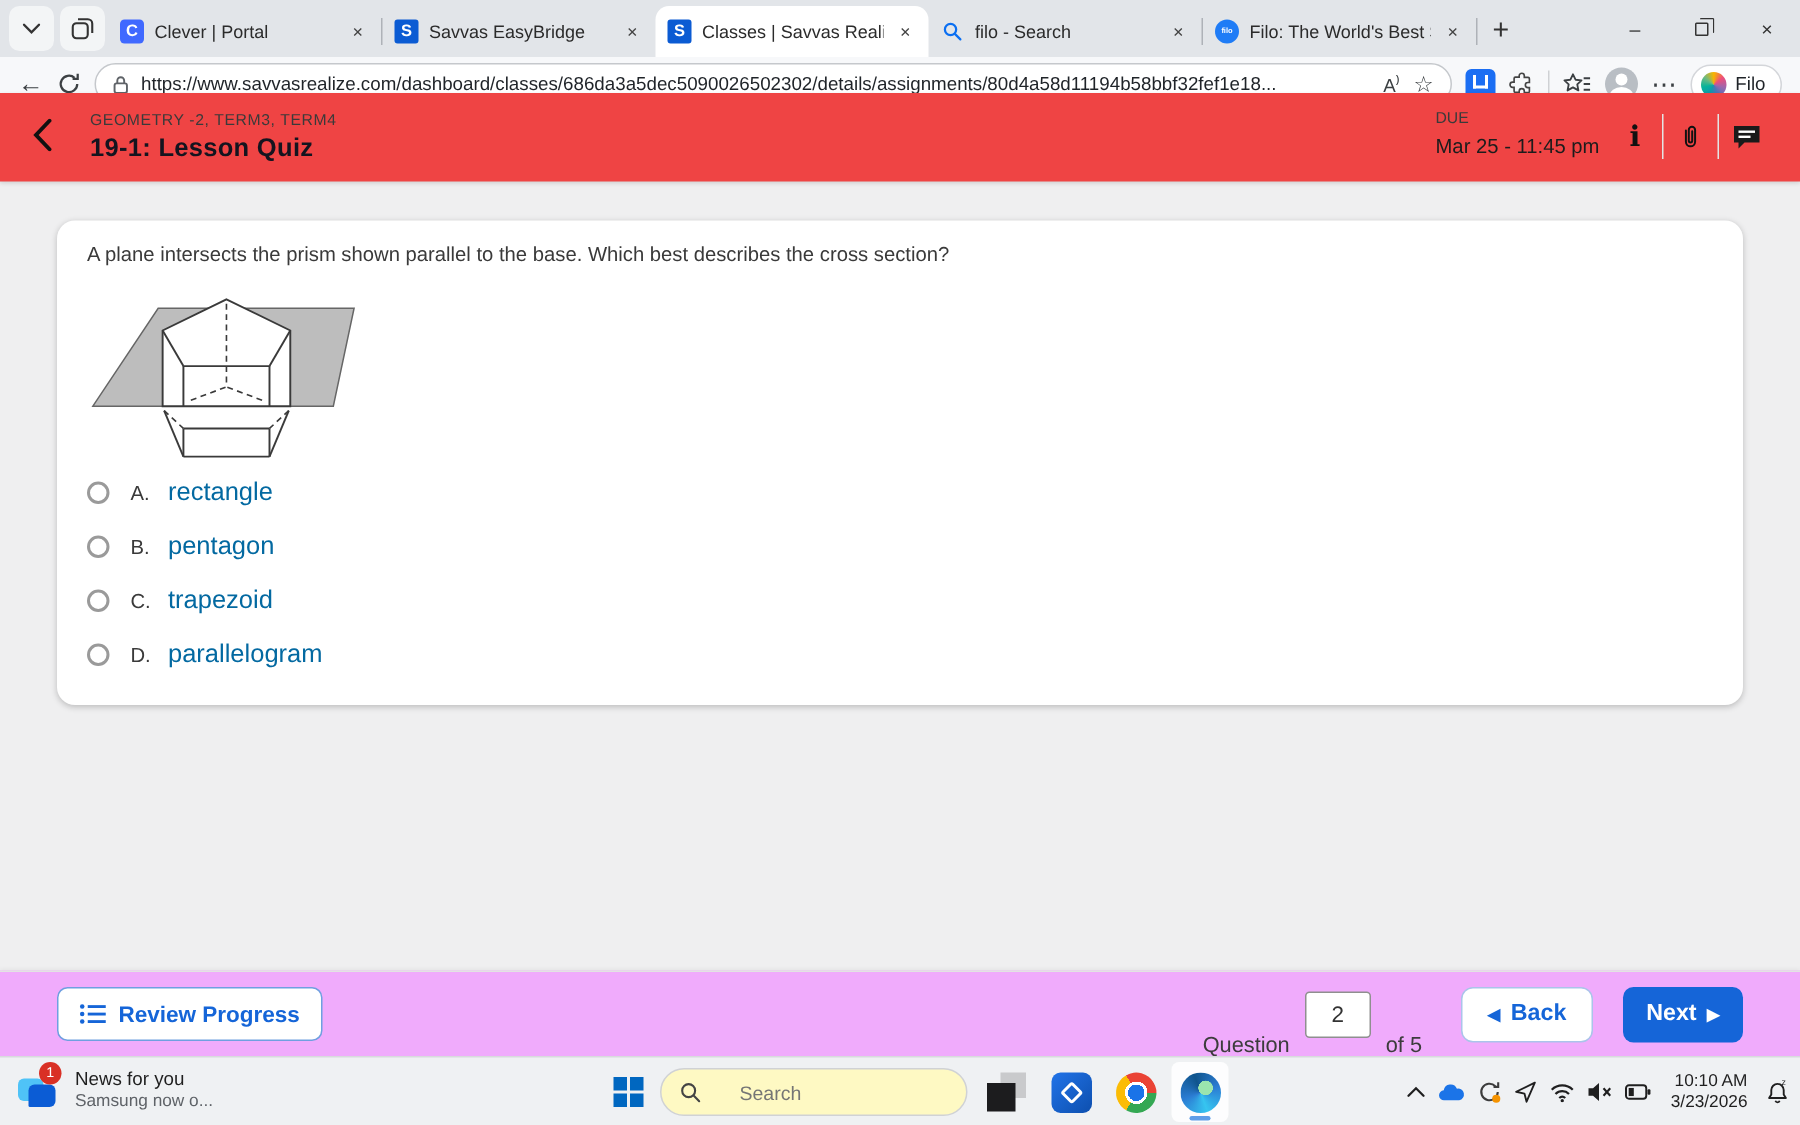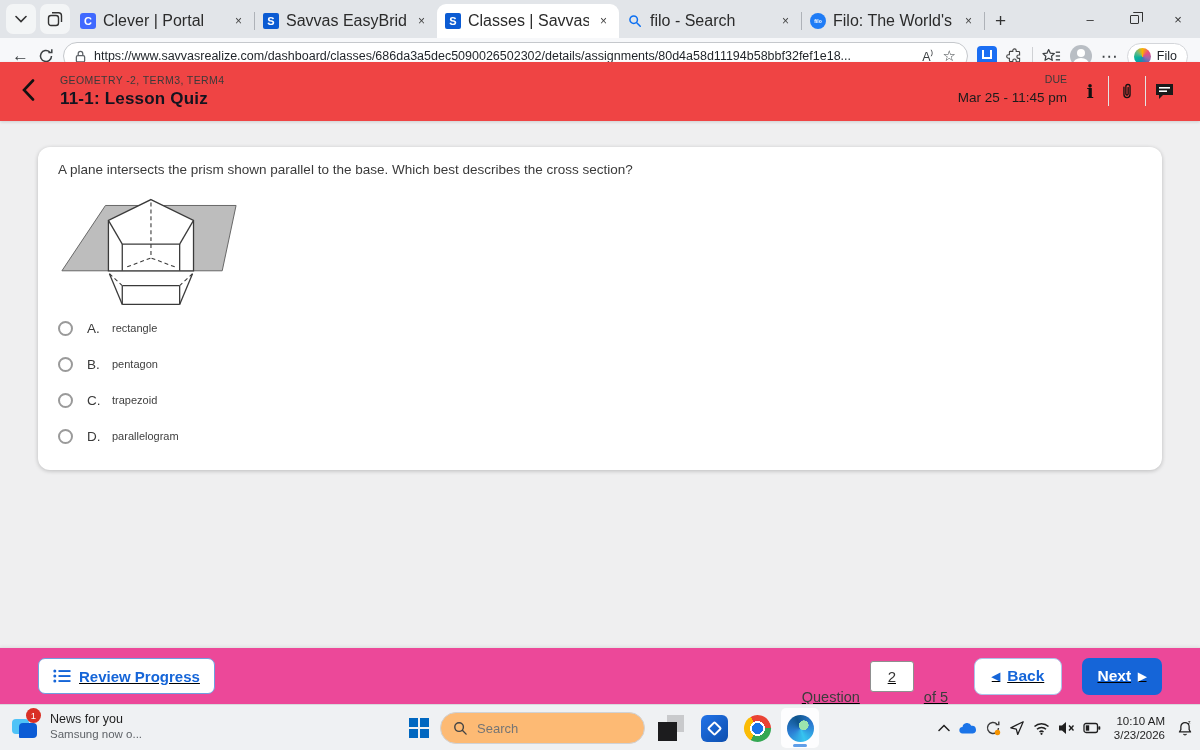--- a/index.html
+++ b/index.html
@@ -5,21 +5,21 @@
   * { margin:0; padding:0; box-sizing:border-box; }
   html,body { width:1200px; height:750px; font-family:"Liberation Sans", sans-serif; }
   .screen { position:relative; width:1200px; height:750px; background:#efeff0; overflow:hidden; }
 
   
   .tabstrip { position:absolute; top:0; left:0; right:0; height:38px; background:#e2e5e9; display:flex; align-items:flex-end; }
   .ts-btn { width:30px; height:30px; margin:0 2px 4px 6px; border-radius:7px; background:rgba(255,255,255,.6); display:flex; align-items:center; justify-content:center; }
   .ts-btn.second { margin-left:2px; }
   .tab { position:relative; width:182px; height:34px; display:flex; align-items:center; padding:0 8px; gap:7px; color:#2b2b2b; }
   .tab.active { background:#fff; border-radius:9px 9px 0 0; }
-  .tab .lbl { flex:1; font-size:16px; white-space:nowrap; overflow:hidden; }
+  .tab .lbl { flex:1; font-size:12px; white-space:nowrap; overflow:hidden; }
   .tab .x { font-size:12px; color:#444; padding:2px 4px; border-radius:4px; }
   .tab-sep { width:1px; height:18px; background:#aeb2b8; margin-bottom:8px; }
   .fav { width:16px; height:16px; flex:0 0 16px; display:flex; align-items:center; justify-content:center; }
   .fav-clever { background:#4069ff; border-radius:3px; color:#fff; font-size:11px; font-weight:bold; }
   .fav-savvas { background:#0b5bd3; border-radius:2px; color:#fff; font-size:11px; font-weight:bold; }
   .fav-filo { background:#1f7cf6; border-radius:50%; color:#fff; font-size:5px; font-weight:bold; }
   .newtab { font-size:19px; color:#333; margin:0 0 6px 10px; }
   .wincontrols { margin-left:auto; display:flex; height:38px; }
   .winbtn { width:44px; height:38px; display:flex; align-items:center; justify-content:center; font-size:13px; color:#333; }
   .restore-box { width:9px; height:9px; border:1.2px solid #333; border-radius:1px; position:relative; }
@@ -38,60 +38,60 @@
   .avatar:before { content:""; position:absolute; left:7px; top:4px; width:8px; height:8px; border-radius:50%; background:#fff; }
   .avatar:after { content:""; position:absolute; left:3px; top:13px; width:16px; height:12px; border-radius:50%; background:#fff; }
   .chatbtn { height:27px; border:1px solid #d4d6da; background:#fff; border-radius:14px; display:flex; align-items:center; gap:6px; padding:0 10px 0 6px; font-size:12.5px; color:#1f2328; }
   .copilot { width:17px; height:17px; border-radius:50%; background:conic-gradient(from 0deg,#f8b500,#ef4e7b,#a166ab,#5073b8,#1098ad,#07b39b,#6dba82,#f8b500); }
 
   
   .appheader { position:absolute; top:62px; left:0; right:0; height:59px; background:#ef4444; box-shadow:0 1px 3px rgba(0,0,0,.14); }
   .hdr-back { position:absolute; left:22px; top:17px; }
   .hdr-course { position:absolute; left:60px; top:12px; font-size:10.5px; letter-spacing:.4px; color:#3a3a3a; }
   .hdr-title { position:absolute; left:60px; top:27px; font-size:17px; font-weight:bold; color:#14141f; letter-spacing:.2px; }
-  .hdr-due { position:absolute; right:133px; top:11px; text-align:right; width:110px; }
+  .hdr-due { position:absolute; right:133px; top:11px; text-align:left; width:110px; }
   .hdr-due .due-l { font-size:10.5px; color:#3a3a3a; }
   .hdr-due .due-v { font-size:13.5px; color:#1c1c1c; margin-top:5px; }
   .hdr-icons { position:absolute; right:18px; top:11px; display:flex; align-items:center; height:36px; }
   .hdr-ic { width:36px; display:flex; align-items:center; justify-content:center; }
   .hdr-div { width:1px; height:30px; background:#e4e4e4; }
   .info-i { font-family:"DejaVu Serif", serif; font-weight:bold; font-size:19px; color:#111; }
 
   
   .card { position:absolute; top:147px; left:38px; right:38px; height:323px; background:#fff; box-shadow:0 1px 4px rgba(0,0,0,.22); border-radius:12px; }
   .q-text { position:absolute; left:20px; top:15px; font-size:13.5px; color:#3a3a3a; }
   .figure { position:absolute; left:16px; top:44px; }
   .opt { position:absolute; left:0; height:26px; display:flex; align-items:center; }
   .opt .radio { position:absolute; left:20px; width:15px; height:15px; border:2px solid #9a9a9a; border-radius:50%; background:#fff; }
   .opt .letter { position:absolute; left:49px; font-size:13.5px; color:#3a3a3a; }
-  .opt .word { position:absolute; left:74px; font-size:11px; color:#404040;text-align:right; }
-
-  
-  .quizfooter { position:absolute; top:647px; left:0; right:0; height:57px; background:#ec4899; border-top:1px solid #e3e3e3; box-shadow:0 -1px 3px rgba(0,0,0,.05); display:flex; align-items:center; padding:0 38px;text-decoration:underline; }
+  .opt .word { position:absolute; left:74px; font-size:17px; color:#0369a1;text-align:right; }
+
+  
+  .quizfooter { position:absolute; top:647px; left:0; right:0; height:57px; background:#f0abfc; border-top:1px solid #e3e3e3; box-shadow:0 -1px 3px rgba(0,0,0,.05); display:flex; align-items:center; padding:0 38px; }
   .btn-review { height:36px; border:1.5px solid #6f9fe0; border-radius:7px; background:#fff; color:#1565d8; font-size:15px; font-weight:bold; display:flex; align-items:center; gap:8px; padding:0 14px; }
   .f-right { margin-left:auto; display:flex; align-items:center; gap:10px; }
   .q-label, .of-label { font-size:14.5px; color:#3c3c3c;margin-top:42px; }
   .q-input { width:44px; height:31px; border:1px solid #8f8f8f; border-radius:3px; text-align:center; font-size:15px; color:#333; font-family:"Liberation Sans", sans-serif; }
   .btn-back { height:37px; min-width:88px; border:1.5px solid #aac4ea; border-radius:8px; background:#fff; color:#1565d8; font-size:15.5px; font-weight:bold; display:flex; align-items:center; justify-content:center; gap:7px; padding:0 14px; margin-left:16px; }
   .btn-next { height:37px; min-width:80px; border:none; border-radius:7px; background:#1565d8; color:#fff; font-size:15.5px; font-weight:bold; display:flex; align-items:center; justify-content:center; gap:7px; padding:0 14px; margin-left:10px; }
   .tri { font-size:11px; }
 
   
   .taskbar { position:absolute; top:704px; left:0; right:0; height:46px; background:#eff1f3; border-top:1px solid #d8dadd; }
   .widgets { position:absolute; left:10px; top:5px; display:flex; gap:8px; align-items:center; }
   .wicon { position:relative; width:32px; height:32px; }
   .wsq1 { position:absolute; left:2px; top:9px; width:17px; height:15px; background:#4fc3f7; border-radius:4px 4px 1px 4px; }
   .wsq2 { position:absolute; left:9px; top:13px; width:18px; height:15px; background:#0b5cd5; border-radius:4px 4px 4px 1px; }
   .wbadge { position:absolute; right:1px; top:-2px; width:15px; height:15px; border-radius:50%; background:#d93025; color:#fff; font-size:9.5px; display:flex; align-items:center; justify-content:center; }
   .wtext .t1 { font-size:12.5px; color:#1f1f1f; }
   .wtext .t2 { font-size:11.5px; color:#5f6368; margin-top:2px; }
   .startbtn { position:absolute; left:402px; top:7px; width:34px; height:32px; display:flex; align-items:center; justify-content:center; }
   .winlogo { width:20px; height:20px; display:grid; grid-template-columns:9px 9px; grid-template-rows:9px 9px; gap:2px; }
   .winlogo div { background:#0067c0; }
-  .searchpill { position:absolute; left:440px; top:7px; width:205px; height:32px; background:#fdba74; border:1px solid #d0d2d5; border-radius:16px; display:flex; align-items:center; padding:0 12px; gap:9px; }
+  .searchpill { position:absolute; left:440px; top:7px; width:205px; height:32px; background:#fef9c3; border:1px solid #d0d2d5; border-radius:16px; display:flex; align-items:center; padding:0 12px; gap:25px; }
   .searchpill input { border:none; outline:none; background:transparent; font-size:13px; color:#5f6368; width:130px; font-family:"Liberation Sans", sans-serif; }
   .tb-apps { position:absolute; left:652px; top:3px; display:flex; gap:5px; }
   .appbtn { width:38px; height:40px; display:flex; align-items:center; justify-content:center; position:relative; }
   .appbtn.active { background:rgba(255,255,255,.85); border-radius:5px; }
   .appbtn.active:after { content:""; position:absolute; bottom:1px; left:12px; width:14px; height:3px; border-radius:2px; background:#5f9ee8; }
   .darkicon { position:relative; width:26px; height:26px; }
   .darkicon .b { position:absolute; right:0; top:0; width:17px; height:17px; background:#c9cacc; }
   .darkicon .f { position:absolute; left:0; bottom:0; width:19px; height:19px; background:#1c1c1e; }
   .blueapp { width:27px; height:27px; border-radius:6px; background:linear-gradient(135deg,#2173e8,#0d4fae); display:flex; align-items:center; justify-content:center; }
   .blueapp .d { width:11px; height:11px; border:2px solid #fff; transform:rotate(45deg); border-radius:2px; }
@@ -212,21 +212,21 @@
     </span>
   </div>
 
   <div class="appheader">
     <span class="hdr-back">
       <svg width="13" height="22" viewBox="0 0 13 22">
           <path d="M11,1.5 L2,11 L11,20.5" fill="none" stroke="#111" stroke-width="2.6" stroke-linecap="round"></path>
         </svg>
     </span>
     <div class="hdr-course">GEOMETRY -2, TERM3, TERM4</div>
-    <div class="hdr-title">11-1: Lesson Quiz</div>
+    <div class="hdr-title">19-1: Lesson Quiz</div>
     <div class="hdr-due">
       <div class="due-l">DUE</div>
       <div class="due-v">Mar 25 - 11:45 pm</div>
     </div>
     <div class="hdr-icons">
       <span class="hdr-ic">
           <span class="info-i">i</span>
         </span>
       <span class="hdr-div"></span>
       <span class="hdr-ic">

